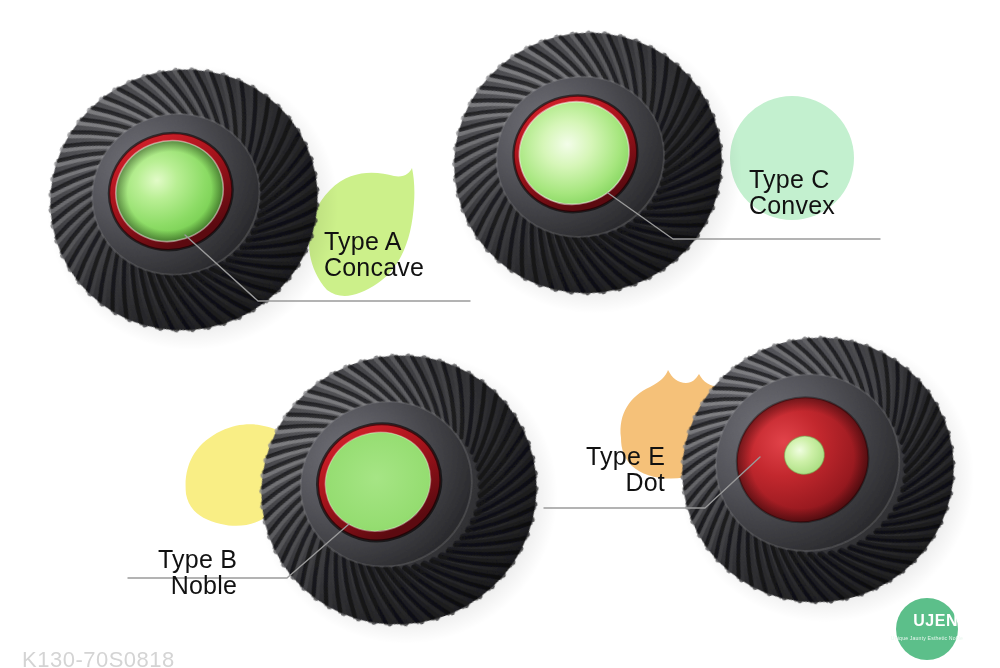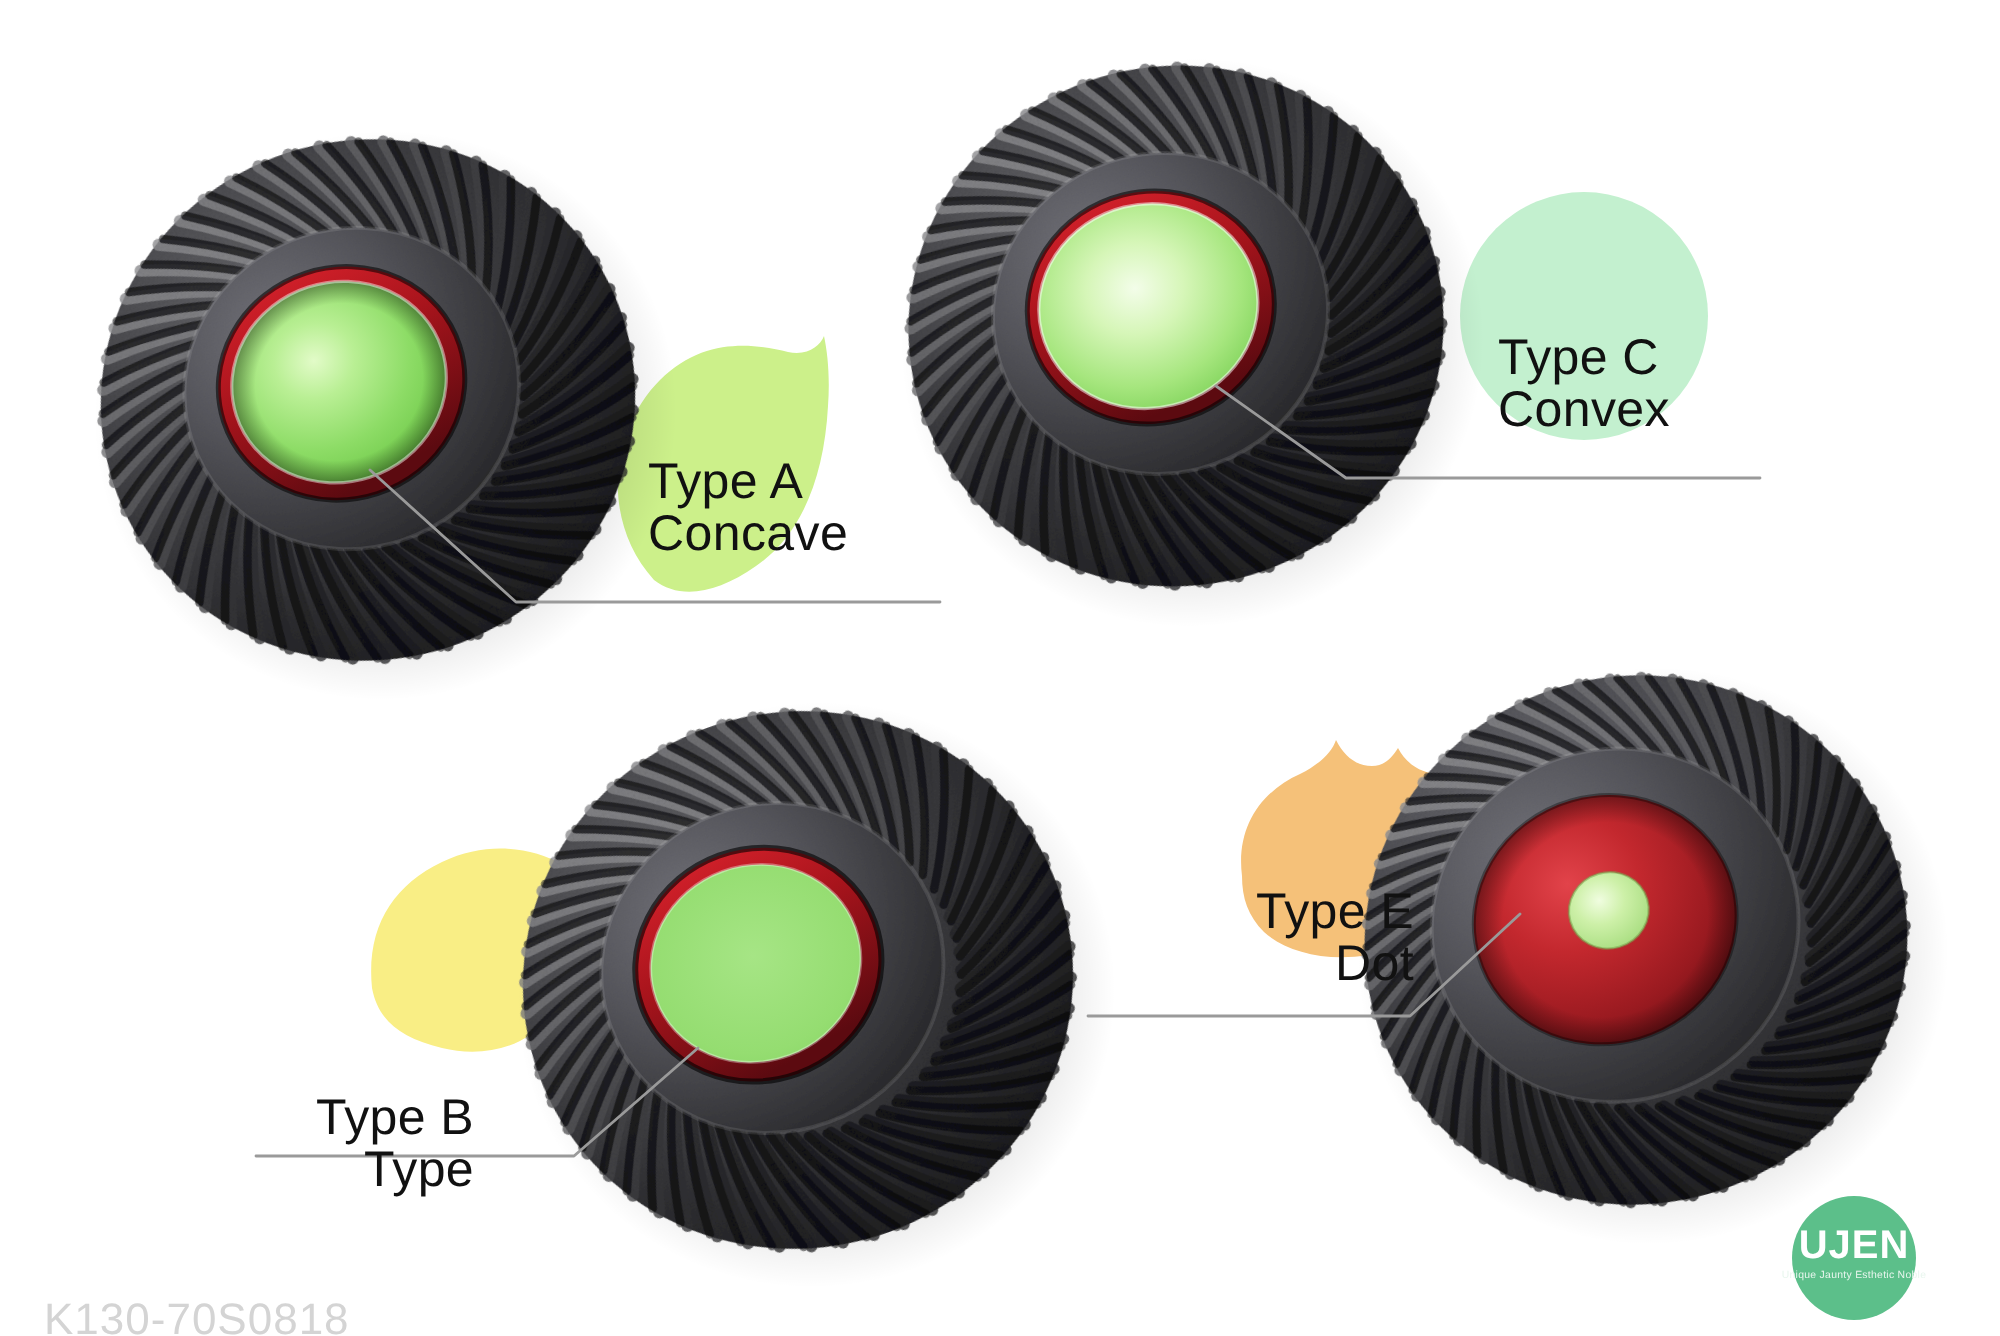--- a/index.html
+++ b/index.html
@@ -20,22 +20,22 @@
   .code{
     position:absolute;left:22px;top:647px;color:#d4d4d4;font-size:22px;
     letter-spacing:.5px;font-family:"Liberation Sans","DejaVu Sans",sans-serif;
   }
   .logo{position:absolute;left:896px;top:598px;width:62px;height:62px;}
   .logo .disc{
     position:absolute;left:0;top:0;width:62px;height:62px;border-radius:50%;
     background:#5cbf8a;
   }
   .logo .name{
-    position:absolute;left:0;top:14px;width:62px;text-align:center;
-    color:#ffffff;font-size:20px;font-weight:700;letter-spacing:.5px;
+    position:absolute;left:0;top:14px;width:62px;text-align:right;
+    color:#ffffff;font-size:16px;font-weight:700;letter-spacing:.5px;
     font-family:"Liberation Sans","DejaVu Sans",sans-serif;
   }
   .logo .tag{
     position:absolute;left:-10px;top:37px;width:82px;text-align:center;
     color:#e8f6ee;font-size:5.2px;letter-spacing:.15px;
     font-family:"Liberation Sans","DejaVu Sans",sans-serif;
   }
 </style>
 </head>
 <body>
@@ -672,24 +672,24 @@
     <span class="l2">Convex</span>
   </div>
 
   <div class="lbl" style="left:324px;top:228px;">
     <span>Type A</span>
     <span class="l2">Concave</span>
   </div>
 
   <div class="lbl" style="left:158px;top:505px;margin-top:41px;">
     <span>Type B</span>
-    <span class="l2">Type</span>
+    <span class="l2">Noble</span>
   </div>
 
-  <div class="lbl" style="left:586px;top:443px;margin-left:42px;">
+  <div class="lbl" style="left:586px;top:443px;">
     <span>Type E</span>
     <span class="l2">Dot</span>
   </div>
 
   <div class="code">K130-70S0818</div>
 
   <div class="logo">
     <div class="disc"></div>
     <div class="name">UJEN</div>
     <div class="tag">Unique Jaunty Esthetic Noble</div>

